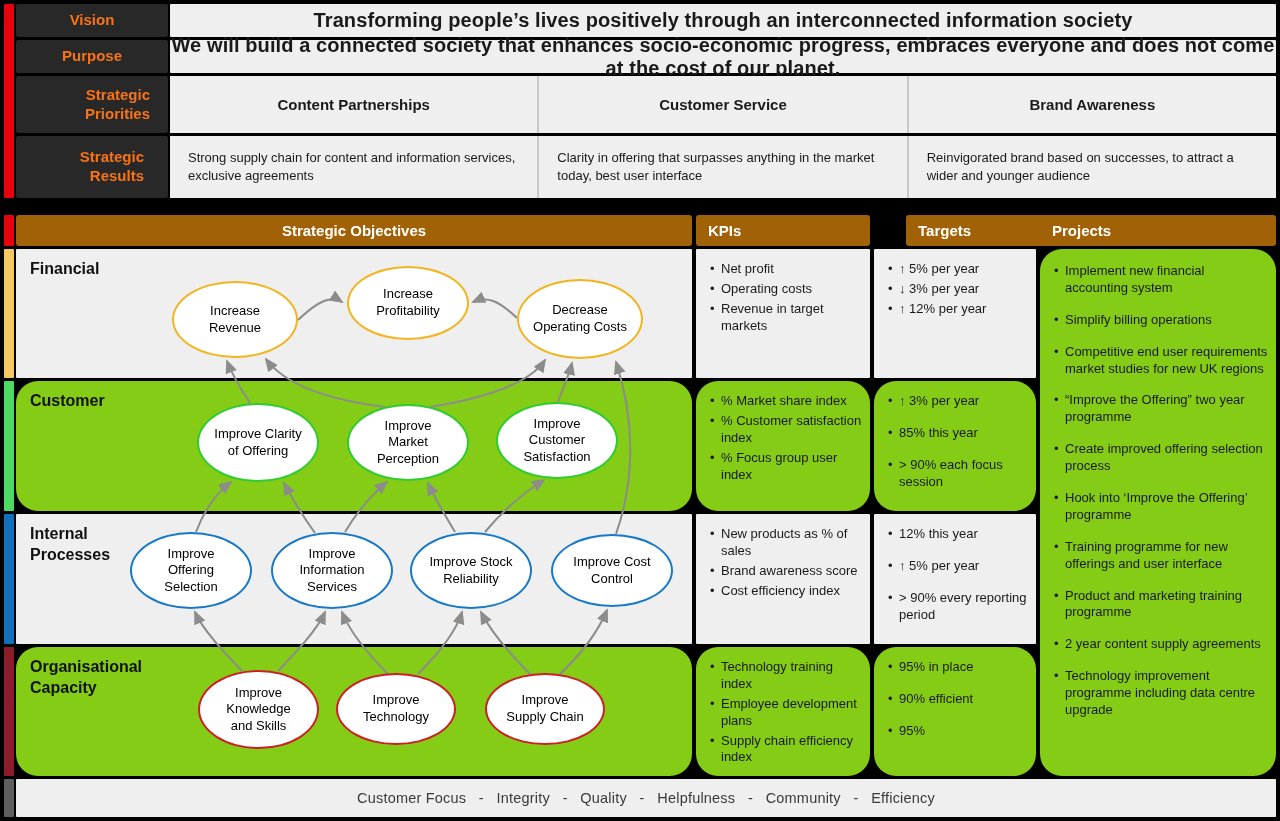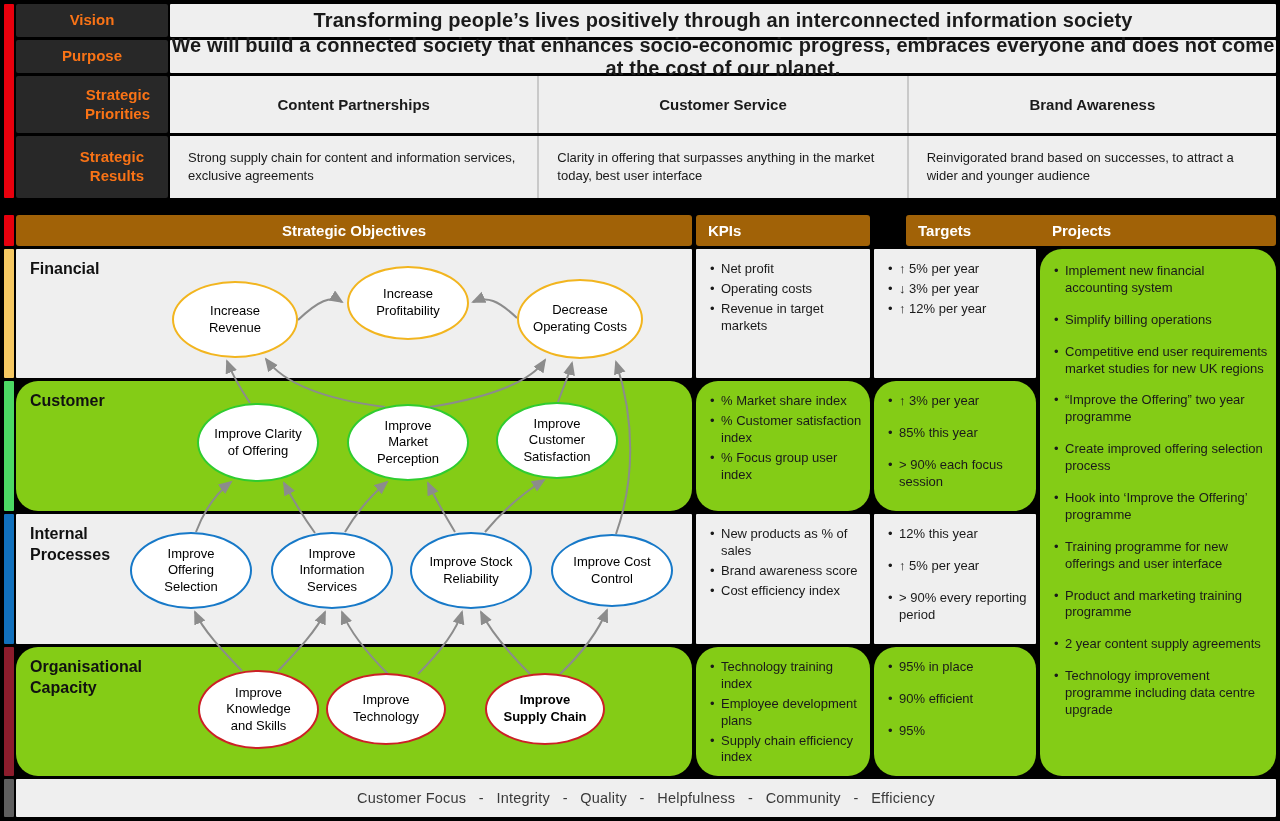--- a/index.html
+++ b/index.html
@@ -197,16 +197,16 @@
   <div class="oval" style="left: 197px; top: 403px; width: 122px; height: 79px; border-color: rgb(47, 204, 47);">Improve Clarity of Offering</div>
   <div class="oval" style="left: 347px; top: 404px; width: 122px; height: 77px; border-color: rgb(47, 204, 47);">Improve Market Perception</div>
   <div class="oval" style="left: 496px; top: 402px; width: 122px; height: 77px; border-color: rgb(47, 204, 47);">Improve Customer Satisfaction</div>
 
   <div class="oval" style="left: 130px; top: 532px; width: 122px; height: 77px; border-color: rgb(23, 121, 200);">Improve Offering Selection</div>
   <div class="oval" style="left: 271px; top: 532px; width: 122px; height: 77px; border-color: rgb(23, 121, 200);">Improve Information Services</div>
   <div class="oval" style="left: 410px; top: 532px; width: 122px; height: 77px; border-color: rgb(23, 121, 200);">Improve Stock Reliability</div>
   <div class="oval" style="left: 551px; top: 534px; width: 122px; height: 73px; border-color: rgb(23, 121, 200);">Improve Cost Control</div>
 
   <div class="oval" style="left: 198px; top: 670px; width: 121px; height: 79px; padding: 6px 18px; border-color: rgb(204, 32, 38);">Improve Knowledge and Skills</div>
-  <div class="oval" style="left: 326px; top: 673px; width: 120px; height: 72px; border-color: rgb(204, 32, 38);">Improve Technology</div>
-  <div class="oval" style="left: 485px; top: 673px; width: 120px; height: 72px; border-color: rgb(204, 32, 38); font-weight: bold;">Improve Supply Chain</div>
+  <div class="oval" style="left: 336px; top: 673px; width: 120px; height: 72px; border-color: rgb(204, 32, 38);">Improve Technology</div>
+  <div class="oval" style="left: 485px; top: 673px; width: 120px; height: 72px; border-color: rgb(204, 32, 38);">Improve Supply Chain</div>
 
 </div>
 
 </body></html>

